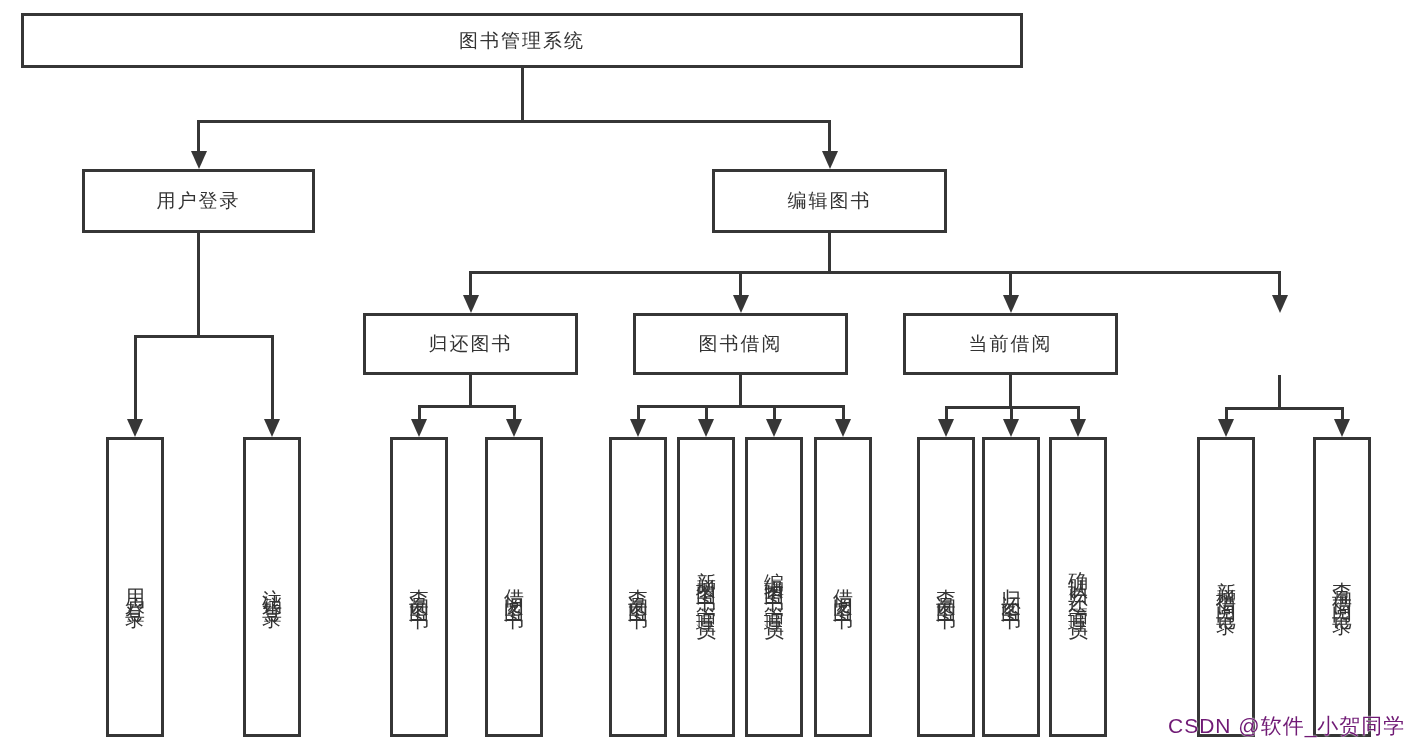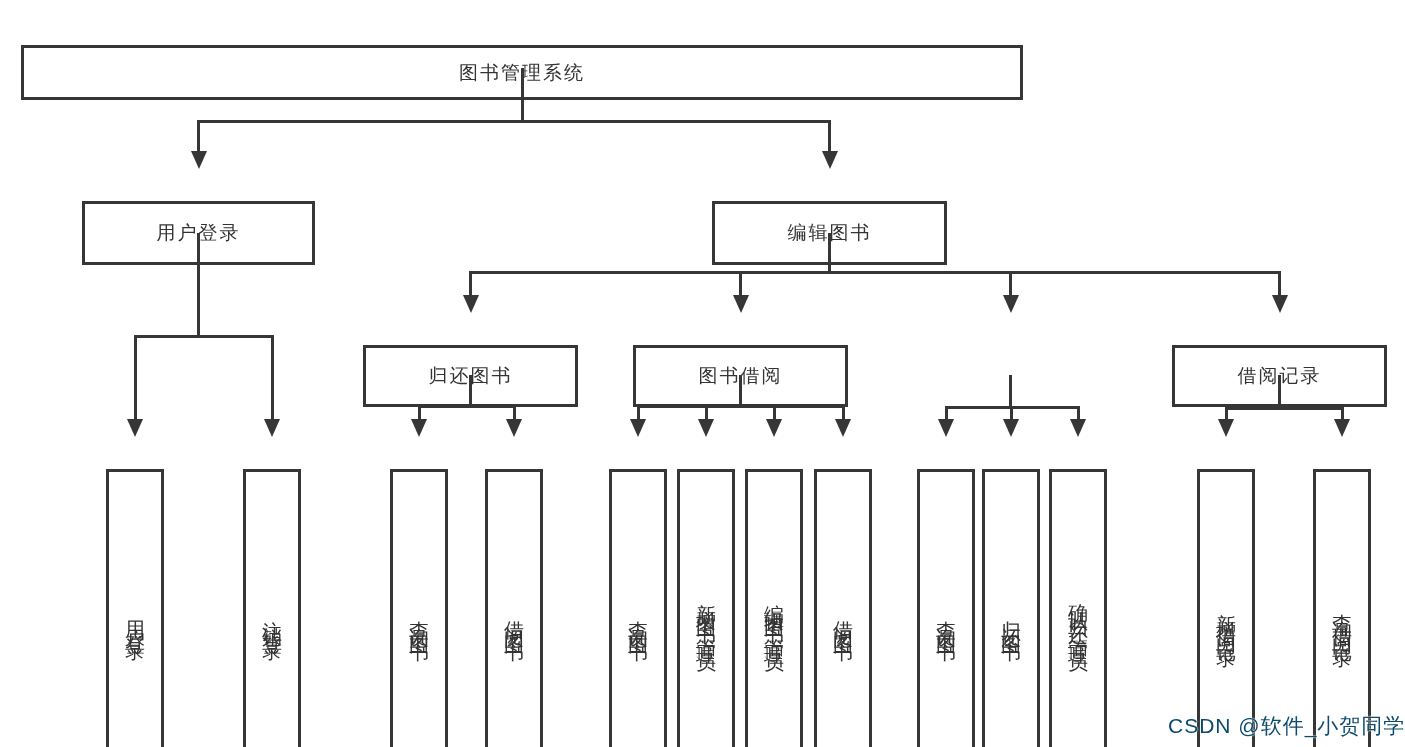--- a/index.html
+++ b/index.html
@@ -2,36 +2,36 @@
 <html><head>
 <meta charset="utf-8">
 <style>
   html,body{margin:0;padding:0;background:#fff;}
   #stage{
     position:relative;width:1405px;height:747px;background:#ffffff;overflow:hidden;
     font-family:"Liberation Sans","DejaVu Sans",sans-serif;color:#333333;
   }
   .box{
     position:absolute;box-sizing:border-box;border:3px solid #363636;background:#ffffff;
-    display:flex;align-items:center;justify-content:center;margin-top:32px;
+    display:flex;align-items:center;justify-content:center;
   }
   .hlabel{font-size:19px;letter-spacing:2px;white-space:nowrap;}
   .vtext{
     writing-mode:vertical-rl;text-orientation:mixed;
     font-size:20px;letter-spacing:7px;line-height:1.15;white-space:nowrap;
   }
   .ln{position:absolute;background:#363636;}
   .tri{
     position:absolute;width:0;height:0;
     border-left:8px solid transparent;border-right:8px solid transparent;
     border-top:18px solid #363636;
   }
   .watermark{
     position:absolute;left:1168px;top:712px;z-index:10;
-    font-size:21px;letter-spacing:1px;color:#0c4a6e;
+    font-size:21px;letter-spacing:1px;color:#701a75;
     text-shadow:0 0 2px #ffffff,0 0 1px #ffffff;white-space:nowrap;
   }
 </style>
 </head>
 <body>
 
 <div id="stage">
 
   <div class="box" style="left:21px;top:13px;width:1002px;height:55px;">
     <span class="hlabel">图书管理系统</span>
@@ -46,24 +46,24 @@
   </div>
 
   <div class="box" style="left:363px;top:313px;width:215px;height:62px;">
     <span class="hlabel">归还图书</span>
   </div>
 
   <div class="box" style="left:633px;top:313px;width:215px;height:62px;">
     <span class="hlabel">图书借阅</span>
   </div>
 
+  <div class="box" style="left:903px;top:313px;width:215px;height:62px;">
+    <span class="hlabel">当前借阅</span>
+  </div>
 
-  <div class="box" style="left:1172px;top:313px;width:215px;height:62px;">
-    <span class="hlabel">借阅记录</span>
-  </div>
 
   <div class="box" style="left:106px;top:437px;width:58px;height:300px;">
     <span class="vtext">用户登录</span>
   </div>
   <div class="box" style="left:243px;top:437px;width:58px;height:300px;">
     <span class="vtext">注销登录</span>
   </div>
 
   <div class="box" style="left:390px;top:437px;width:58px;height:300px;">
     <span class="vtext">查询图书</span>

